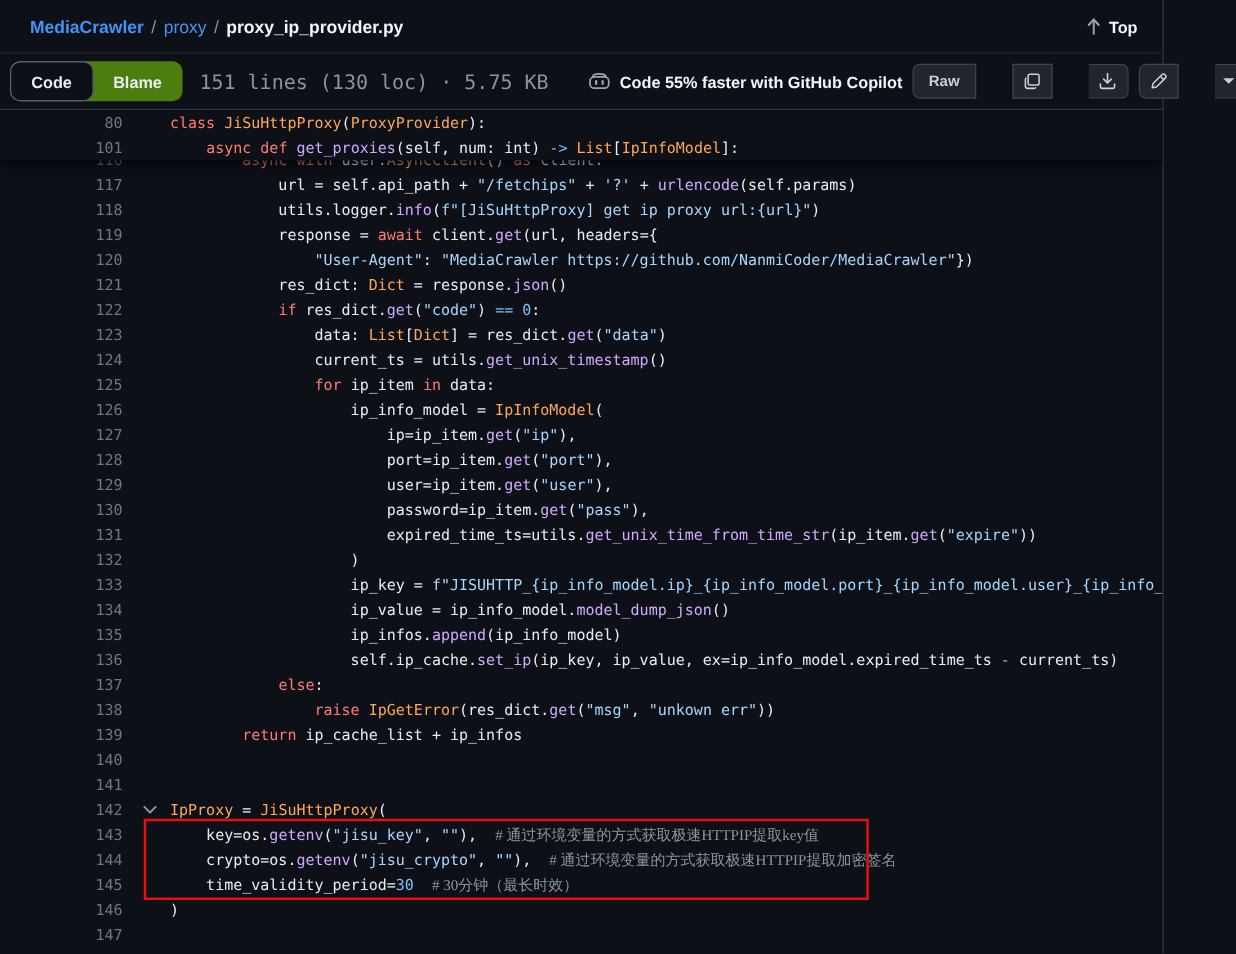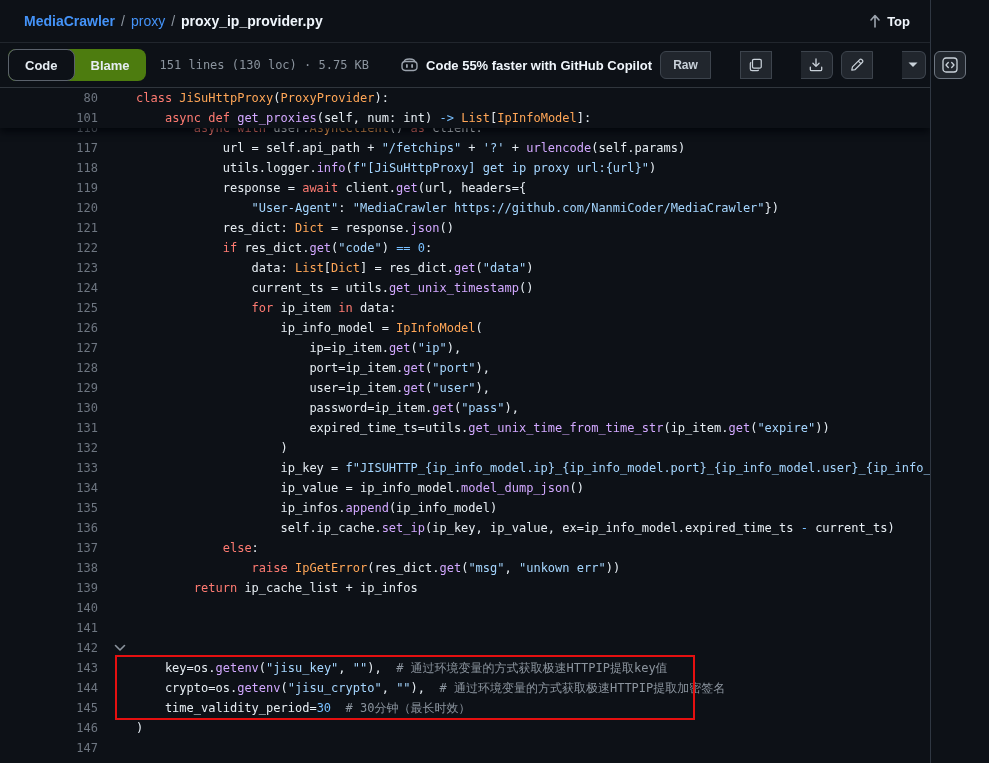--- a/index.html
+++ b/index.html
@@ -16,21 +16,21 @@
   .crumb.link2 { color:#4493f8; font-weight:400; cursor:pointer; }
   .crumb.sep { color:#8b949e; padding:0 6px; font-weight:400; }
   .crumb.file { color:#f0f6fc; font-weight:700; }
   .top-link { margin-left:auto; display:flex; align-items:center; gap:6px; color:#f0f6fc; font-size:13px; font-weight:600; cursor:pointer; }
   .top-link svg { display:block; }
 
   .toolbar { height:45px; display:flex; align-items:center; padding:0 8px; border-bottom:1px solid #30363d; }
   .seg { display:flex; background:#4d7c0f; border-radius:8px; height:32px; align-items:stretch; }
   .seg-btn { display:flex; align-items:center; padding:0 16px; font-size:13px; color:#e6edf3; font-weight:600; border-radius:8px; cursor:pointer; }
   .seg-btn.active { background:#0d1117; border:1px solid #5b626c; }
-  .file-info { margin-left:14px; font-family:"DejaVu Sans Mono", monospace; font-size:12px; color:#8b949e; white-space:nowrap; }
+  .file-info { margin-left:14px; font-family:"DejaVu Sans Mono", monospace; font-size:16px; color:#8b949e; white-space:nowrap; }
   .copilot { margin-left:32px; display:flex; align-items:center; gap:8px; color:#f0f6fc; font-size:13px; font-weight:600; white-space:nowrap; }
   .spacer { flex:1; }
   .btn-group { display:flex; height:28px; margin-left:8px;gap:29px; }
   .gbtn { background:#21262d; border:1px solid #3d444d; display:flex; align-items:center; justify-content:center; color:#c9d1d9; font-size:12px; font-weight:600; cursor:pointer; }
   .gbtn.first { border-radius:6px 0 0 6px; }
   .gbtn.last  { border-radius:0 6px 6px 0; border-left:none; }
   .gbtn.only  { border-radius:6px; }
   .gbtn.txt { padding:0 12px; }
   .gbtn.icon { width:32px; }
   .gbtn.caret { width:24px; }
@@ -44,21 +44,21 @@
   .ln { width:64px; flex:0 0 64px; text-align:right; padding-right:6px; color:#6e7681; cursor:pointer; }
   .fold { width:32px; flex:0 0 32px; display:flex; align-items:center; justify-content:center; }
   .code-text { flex:1; overflow:hidden; color:#e6edf3; }
   .code-text span { white-space:pre; }
   .tk-pl { color:#e6edf3; }
   .tk-k  { color:#ff7b72; }
   .tk-fn { color:#d2a8ff; }
   .tk-cl { color:#ffa657; }
   .tk-s  { color:#a5d6ff; }
   .tk-num{ color:#79c0ff; }
-  .tk-cm { color:#8b949e; }
+  .tk-cm { color:#8b949e;font-family:Liberation Serif, serif; }
   .annotation-box { position:absolute; left:115px; top:567px; width:580px; height:65px; border:2px solid #e51010; z-index:3; pointer-events:none; }
 
   
   .side { flex:1; position:relative; background:#0d1117; overflow:hidden; }
   .panel-box { position:absolute; left:14px; top:-8px; right:-12px; bottom:35px; border:1px solid #30363d; border-radius:6px; }
   .panel-title { position:absolute; left:30px; top:12px; font-size:14px; font-weight:700; color:#f0f6fc; white-space:nowrap; }
   .panel-desc { position:absolute; left:30px; top:46px; font-size:12px; color:#8b949e; line-height:20px; }
   .panel-desc div { white-space:nowrap; }
   .filter-box { position:absolute; left:22px; top:112px; width:60px; height:33px; border:1px solid #30363d; border-radius:6px; display:flex; align-items:center; padding-left:16px; cursor:text; }
   .sym-pill { position:absolute; left:51px; width:30px; height:26px; border-radius:6px 0 0 6px; background:#242c3a; cursor:pointer; }
@@ -165,21 +165,21 @@
           <div class="code-row"><span class="ln">134</span><span class="fold"></span><span class="code-text"><span class="tk-pl">                    ip_value = ip_info_model.</span><span class="tk-fn">model_dump_json</span><span class="tk-pl">()</span></span></div>
           <div class="code-row"><span class="ln">135</span><span class="fold"></span><span class="code-text"><span class="tk-pl">                    ip_infos.</span><span class="tk-fn">append</span><span class="tk-pl">(ip_info_model)</span></span></div>
           <div class="code-row"><span class="ln">136</span><span class="fold"></span><span class="code-text"><span class="tk-pl">                    self.ip_cache.</span><span class="tk-fn">set_ip</span><span class="tk-pl">(ip_key, ip_value, ex=ip_info_model.expired_time_ts </span><span class="tk-num">-</span><span class="tk-pl"> current_ts)</span></span></div>
           <div class="code-row"><span class="ln">137</span><span class="fold"></span><span class="code-text"><span class="tk-pl">            </span><span class="tk-k">else</span><span class="tk-pl">:</span></span></div>
           <div class="code-row"><span class="ln">138</span><span class="fold"></span><span class="code-text"><span class="tk-pl">                </span><span class="tk-k">raise</span><span class="tk-pl"> </span><span class="tk-cl">IpGetError</span><span class="tk-pl">(res_dict.</span><span class="tk-fn">get</span><span class="tk-pl">(</span><span class="tk-s">"msg"</span><span class="tk-pl">, </span><span class="tk-s">"unkown err"</span><span class="tk-pl">))</span></span></div>
           <div class="code-row"><span class="ln">139</span><span class="fold"></span><span class="code-text"><span class="tk-pl">        </span><span class="tk-k">return</span><span class="tk-pl"> ip_cache_list + ip_infos</span></span></div>
           <div class="code-row"><span class="ln">140</span><span class="fold"></span><span class="code-text"></span></div>
           <div class="code-row"><span class="ln">141</span><span class="fold"></span><span class="code-text"></span></div>
           <div class="code-row"><span class="ln">142</span><span class="fold"><svg width="12" height="8" viewBox="0 0 12 8">
                 <path d="M1.5 1.5 L6 6 L10.5 1.5" fill="none" stroke="#8b949e" stroke-width="1.6" stroke-linecap="round" stroke-linejoin="round"></path>
-              </svg></span></div>
+              </svg></span><span class="code-text"><span class="tk-cl">IpProxy</span><span class="tk-pl"> = </span><span class="tk-cl">JiSuHttpProxy</span><span class="tk-pl">(</span></span></div>
           <div class="code-row"><span class="ln">143</span><span class="fold"></span><span class="code-text"><span class="tk-pl">    key=os.</span><span class="tk-fn">getenv</span><span class="tk-pl">(</span><span class="tk-s">"jisu_key"</span><span class="tk-pl">, </span><span class="tk-s">""</span><span class="tk-pl">),  </span><span class="tk-cm"># 通过环境变量的方式获取极速HTTPIP提取key值</span></span></div>
           <div class="code-row"><span class="ln">144</span><span class="fold"></span><span class="code-text"><span class="tk-pl">    crypto=os.</span><span class="tk-fn">getenv</span><span class="tk-pl">(</span><span class="tk-s">"jisu_crypto"</span><span class="tk-pl">, </span><span class="tk-s">""</span><span class="tk-pl">),  </span><span class="tk-cm"># 通过环境变量的方式获取极速HTTPIP提取加密签名</span></span></div>
           <div class="code-row"><span class="ln">145</span><span class="fold"></span><span class="code-text"><span class="tk-pl">    time_validity_period=</span><span class="tk-num">30</span><span class="tk-pl">  </span><span class="tk-cm"># 30分钟（最长时效）</span></span></div>
           <div class="code-row"><span class="ln">146</span><span class="fold"></span><span class="code-text"><span class="tk-pl">)</span></span></div>
           <div class="code-row"><span class="ln">147</span><span class="fold"></span><span class="code-text"></span></div>
         </div>
       <div class="sticky-block" id="sticky-lines">
           <div class="code-row"><span class="ln">80</span><span class="fold"></span><span class="code-text"><span class="tk-k">class </span><span class="tk-cl">JiSuHttpProxy</span><span class="tk-pl">(</span><span class="tk-cl">ProxyProvider</span><span class="tk-pl">):</span></span></div>
           <div class="code-row"><span class="ln">101</span><span class="fold"></span><span class="code-text"><span class="tk-pl">    </span><span class="tk-k">async </span><span class="tk-k">def </span><span class="tk-fn">get_proxies</span><span class="tk-pl">(self, num: int) </span><span class="tk-num">-&gt;</span><span class="tk-pl"> </span><span class="tk-cl">List</span><span class="tk-pl">[</span><span class="tk-cl">IpInfoModel</span><span class="tk-pl">]:</span></span></div>
         </div>

